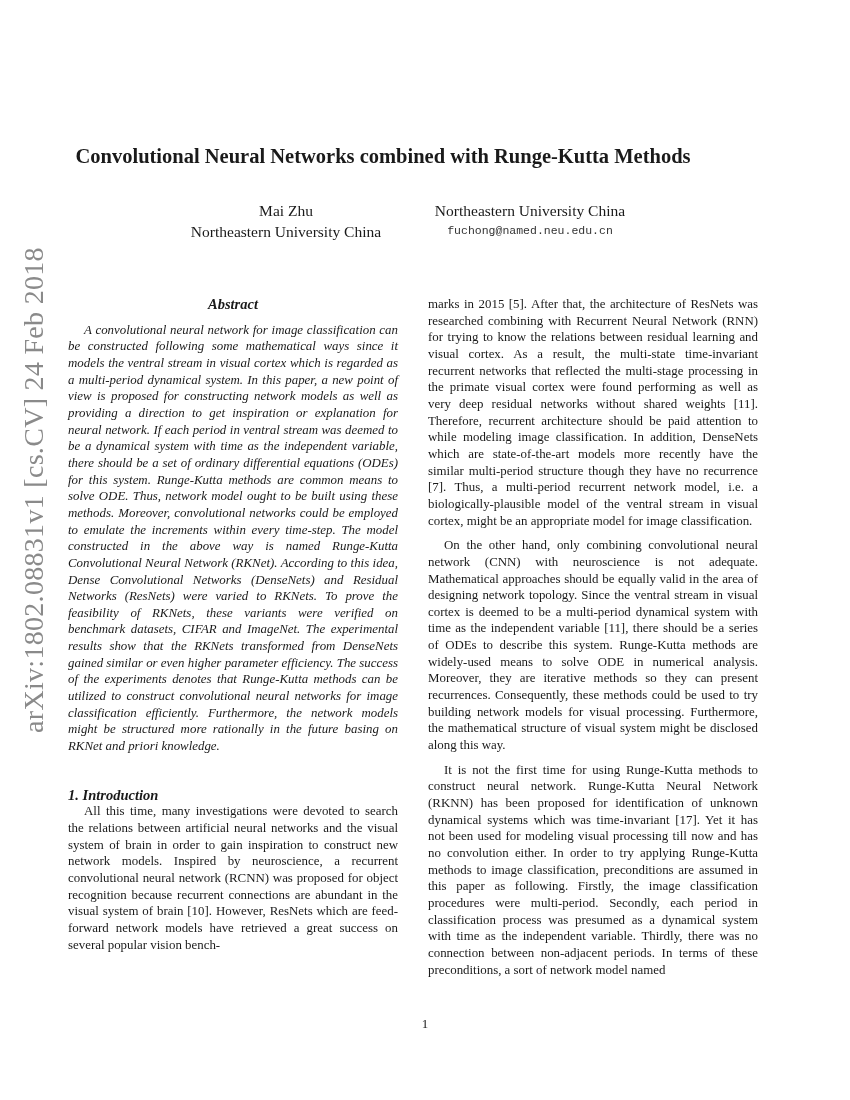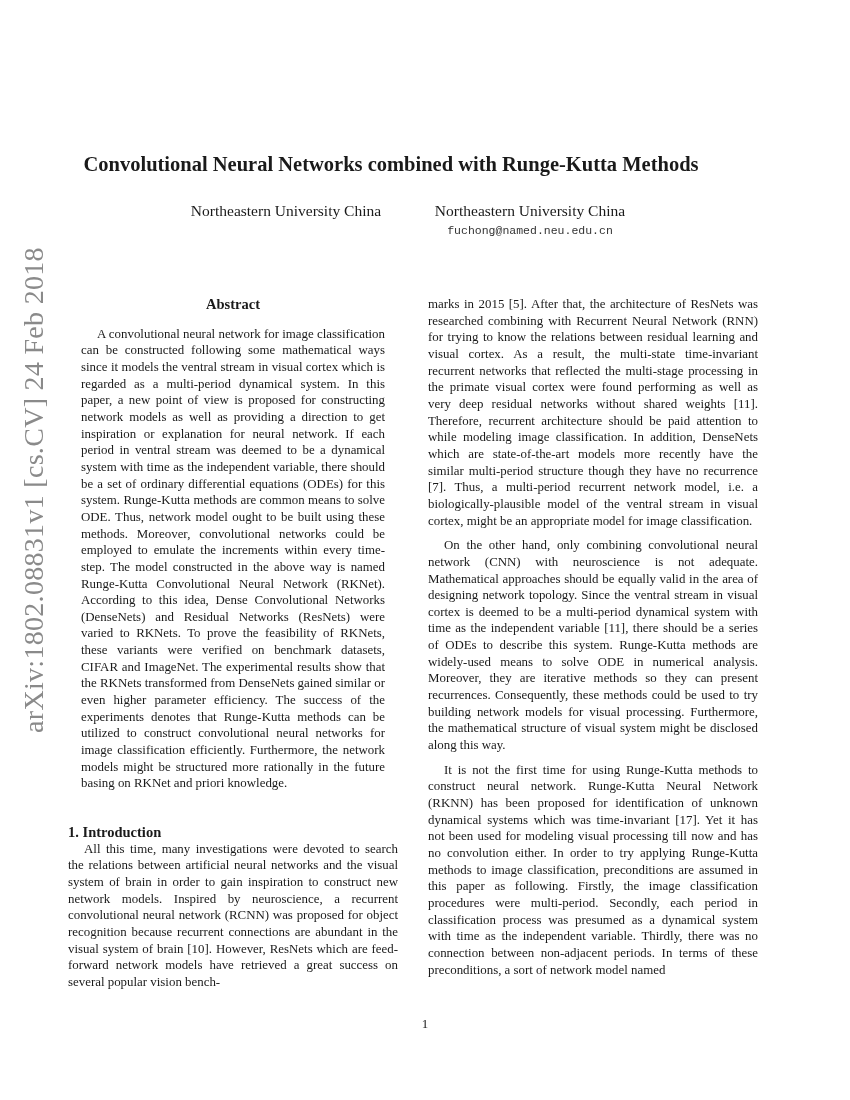--- a/index.html
+++ b/index.html
@@ -34,21 +34,21 @@
       letter-spacing: 0.3px;
     }
     .title {
       position: absolute;
       top: 145px;
       left: 0;
       width: 766px;
       text-align: center;
       font-size: 20.5px;
       font-weight: bold;
-      margin: 8px;
+      margin: 0;
     }
     .author {
       position: absolute;
       top: 200px;
       text-align: center;
       font-size: 15.5px;
       line-height: 21px;
     }
     .author.a1 { left: 170px; width: 232px; }
     .author.a2 { left: 430px; width: 200px; }
@@ -65,28 +65,30 @@
       font-size: 12.9px;
       line-height: 16.65px;
       text-align: justify;
     }
     .col.left { left: 68px; }
     .col.right { left: 428px; width: 330px; }
     .section-title {
       font-weight: bold;
       font-size: 14.5px;
       margin: 0;
+      font-style: italic;
     }
     .abstract-title {
       text-align: center;
       margin-bottom: 9px;
     }
     .abstract-text {
+      font-style: italic;
       text-indent: 16px;
-      margin: 13px;
+      margin: 0;
     }
     .intro-title {
       margin-top: 32px;
     }
     p.body {
       margin: 0 0 8px 0;
       text-indent: 16px;
     }
     p.body.cont { text-indent: 0; }
     .page-num {
@@ -101,20 +103,21 @@
 </head>
 <body>
 
 <div class="arxiv-stamp">
   <span>arXiv:1802.08831v1  [cs.CV]  24 Feb 2018</span>
 </div>
 
 <h1 class="title">Convolutional Neural Networks combined with Runge-Kutta Methods</h1>
 
 <div class="author a1">
+  <div>Mai Zhu</div>
   <div>Northeastern University China</div>
 </div>
 
 <div class="author a2">
   <div>Northeastern University China</div>
   <div class="email">fuchong@named.neu.edu.cn</div>
 </div>
 
 <div class="col left">
   <h2 class="section-title abstract-title">Abstract</h2>

